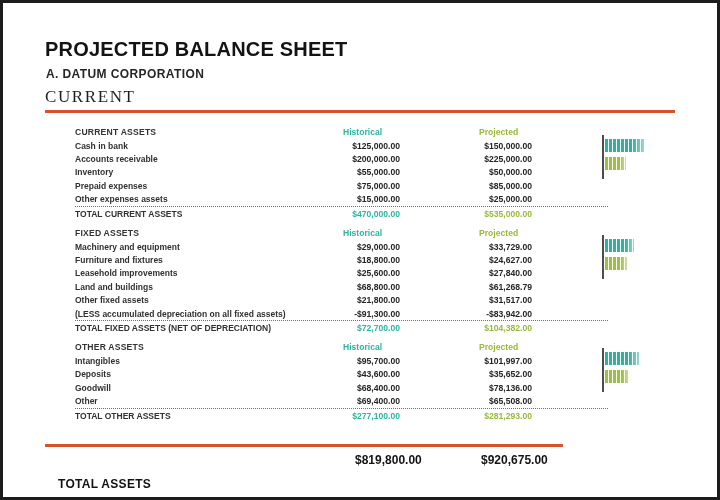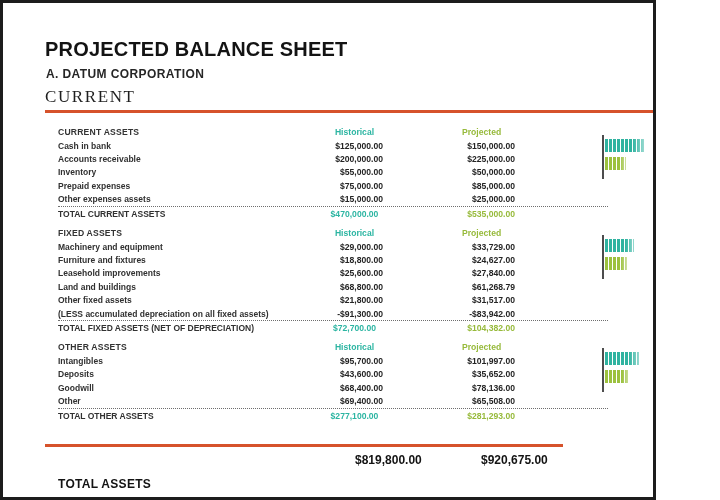--- a/index.html
+++ b/index.html
@@ -1,36 +1,36 @@
 <!DOCTYPE html>
 <html><head>
 <meta charset="utf-8">
 <style>
   html,body { margin:0; padding:0; background:#fff; }
   .page {
-    position:relative; width:656px; height:500px; box-sizing:border-box;
+    position:relative; width:720px; height:500px; box-sizing:border-box;
     background:#fff; border:3px solid #1c1c1c; overflow:hidden;
     font-family:"Liberation Sans", sans-serif;
   }
   .title { position:absolute; left:42px; top:35px; font-size:20px; font-weight:700; color:#131313; letter-spacing:.2px; }
   .company { position:absolute; left:43px; top:64px; font-size:12px; font-weight:700; color:#262626; letter-spacing:.4px;text-align:center; }
   .assets-heading { position:absolute; left:42px; top:84px; font-family:"Liberation Serif", serif; font-size:17px; color:#1f1f1f; letter-spacing:1.6px; }
   .rule { position:absolute; height:3px; background:#d6522b; }
   .rule-top { left:42px; top:107px; width:630px; }
   .rule-bottom { left:42px; top:441px; width:518px; }
 
   .table { position:absolute; left:55px; top:122px; width:550px; }
-  .srow { display:grid; grid-template-columns:268px 57px 79px 53px 1fr; align-items:center; height:13.4px; }
+  .srow { display:grid; grid-template-columns:268px 57px 79px 53px 1fr; align-items:center; height:13.4px;margin-left:17px; }
   .srow.head { height:14px; }
   .section { margin-bottom:5px; }
   .label { font-size:8.5px; font-weight:700; color:#313131; }
   .sec-title { font-size:8.6px; font-weight:700; color:#333; letter-spacing:.2px; }
   .num { font-size:8.6px; font-weight:700; color:#242424; text-align:right; white-space:nowrap; }
   .colhead { text-align:left; }
-  .teal { color:#2cb5a2;text-align:center; }
+  .teal { color:#2cb5a2; }
   .green { color:#97ba3b; }
   .total { border-top:1px dotted #6e6e6e; height:14px; }
 
   .grand { display:grid; grid-template-columns:250px 72px 54px 72px 1fr; align-items:center; margin-top:6px; height:16px; }
   .glabel { font-size:12px; font-weight:700; color:#131313; letter-spacing:.3px;margin-top:48px; }
   .gnum { font-size:12px; font-weight:700; color:#131313; text-align:right;margin-left:47px; }
 
   .spark { position:absolute; left:599px; width:60px; height:44px; }
   .spark .axis { position:absolute; left:0; top:0; width:2px; height:100%; background:#4d4d4d; }
   .spark .bar { position:absolute; left:3px; height:13px; display:block; }

